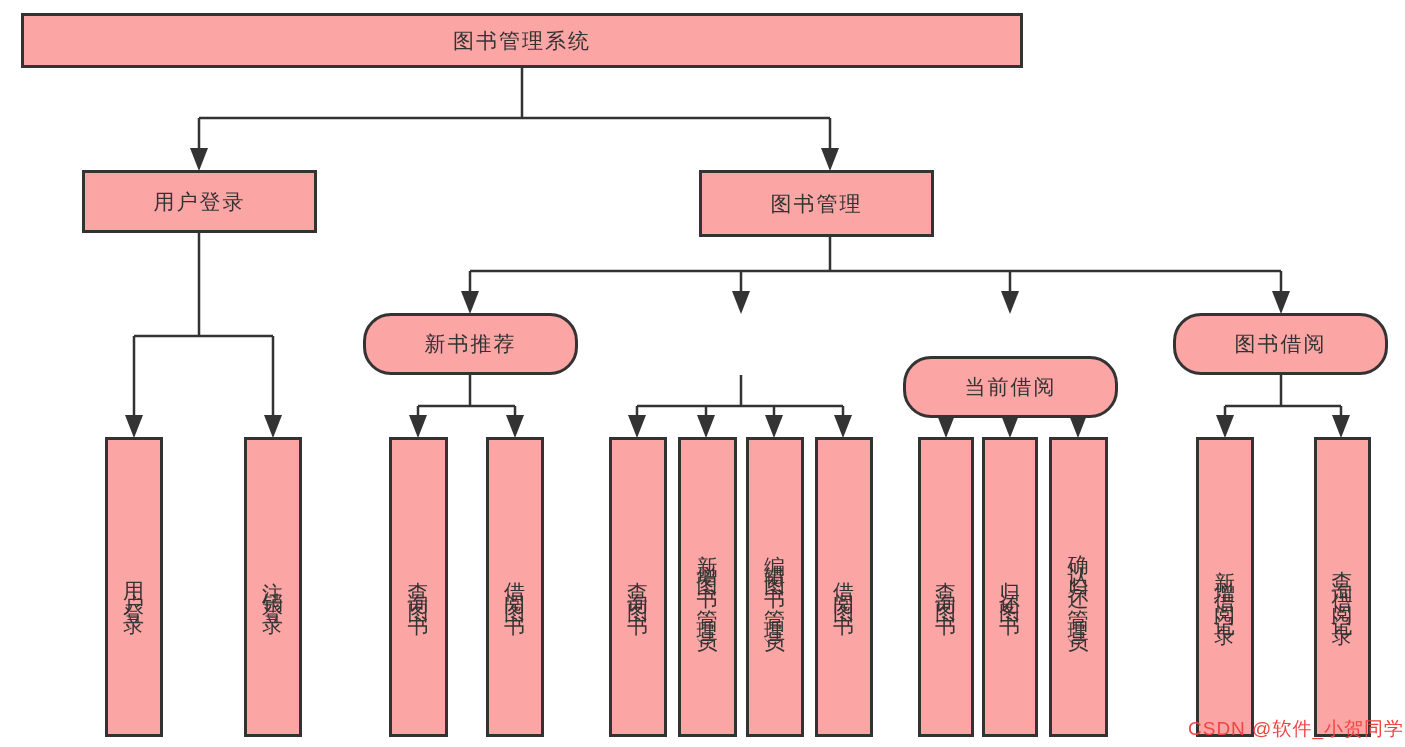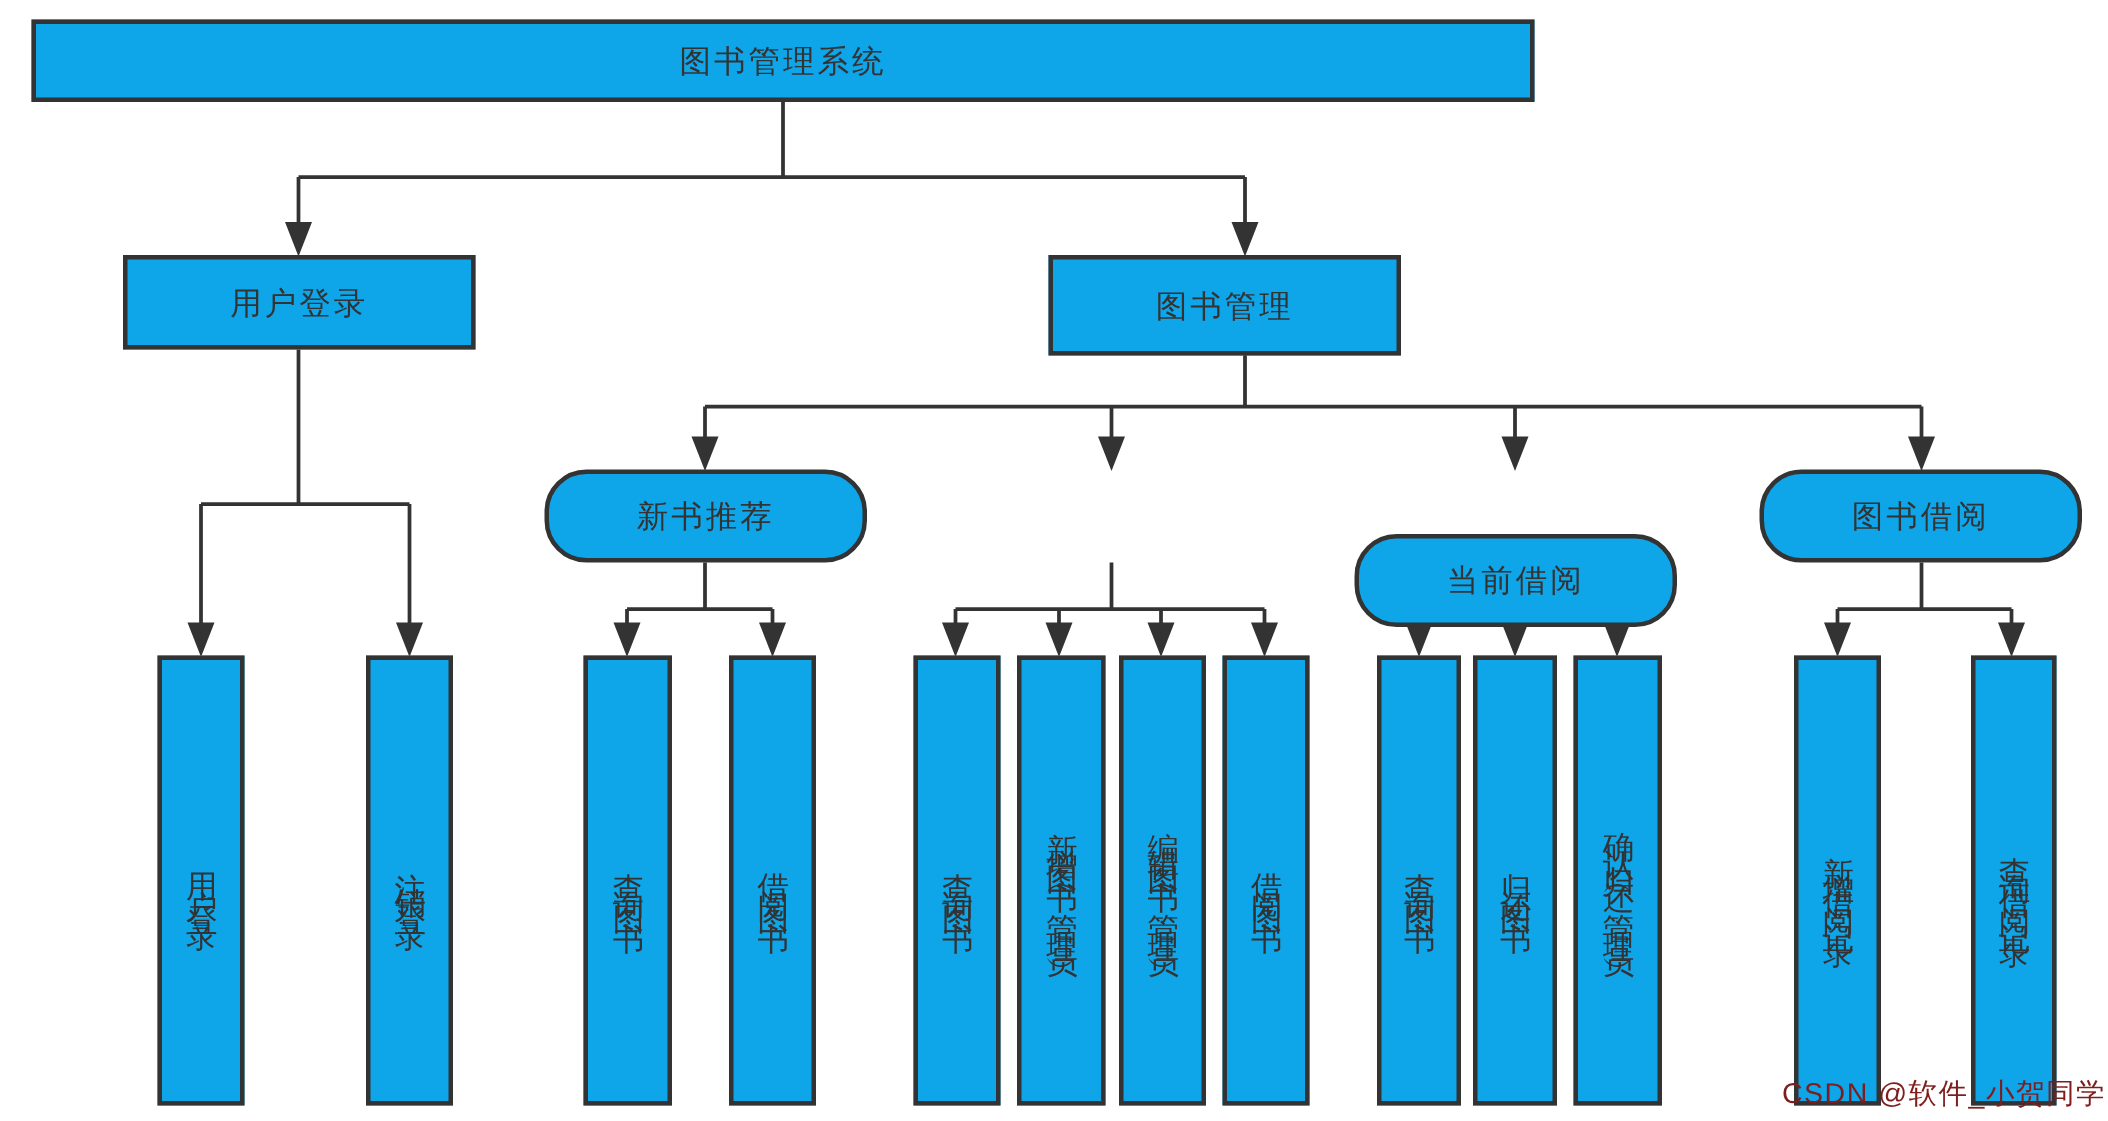--- a/index.html
+++ b/index.html
@@ -21,21 +21,21 @@
     left: 0;
     top: 0;
     width: 1405px;
     height: 747px;
     pointer-events: none;
   }
   .node {
     position: absolute;
     box-sizing: border-box;
     border: 3px solid #333333;
-    background: #0ea5e9;
+    background: #fca5a5;
     display: flex;
     align-items: center;
     justify-content: center;
     text-align: center;
   }
   .node.h {
     font-size: 21px;
     letter-spacing: 2px;
     white-space: nowrap;
   }
@@ -72,21 +72,21 @@
   .leaf-10 { left: 982px;  width: 56px; }
   .leaf-11 { left: 1049px; width: 59px; }
   .leaf-12 { left: 1196px; width: 58px; }
   .leaf-13 { left: 1314px; width: 57px; }
   .watermark {
     position: absolute;
     left: 1188px;
     top: 716px;
     font-size: 19px;
     letter-spacing: 1px;
-    color: #7f1d1d;
+    color: #ef4444;
     white-space: nowrap;
     z-index: 5;
   }
 </style>
 </head>
 <body>
 
 <div class="canvas">
 
   <svg class="connectors" viewBox="0 0 1405 747" xmlns="http://www.w3.org/2000/svg">

